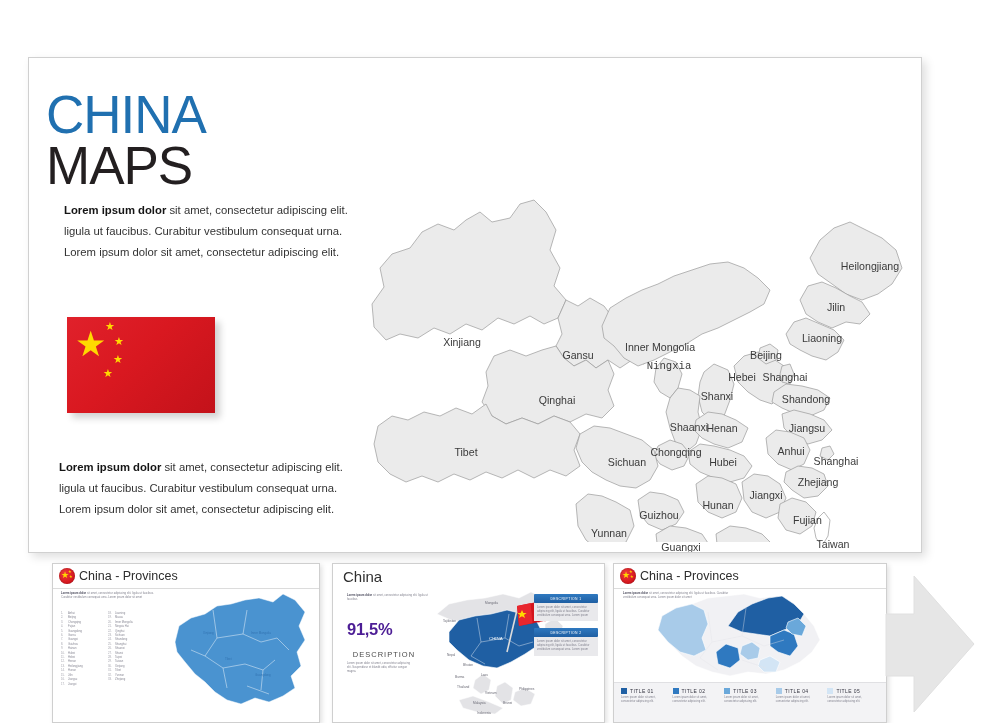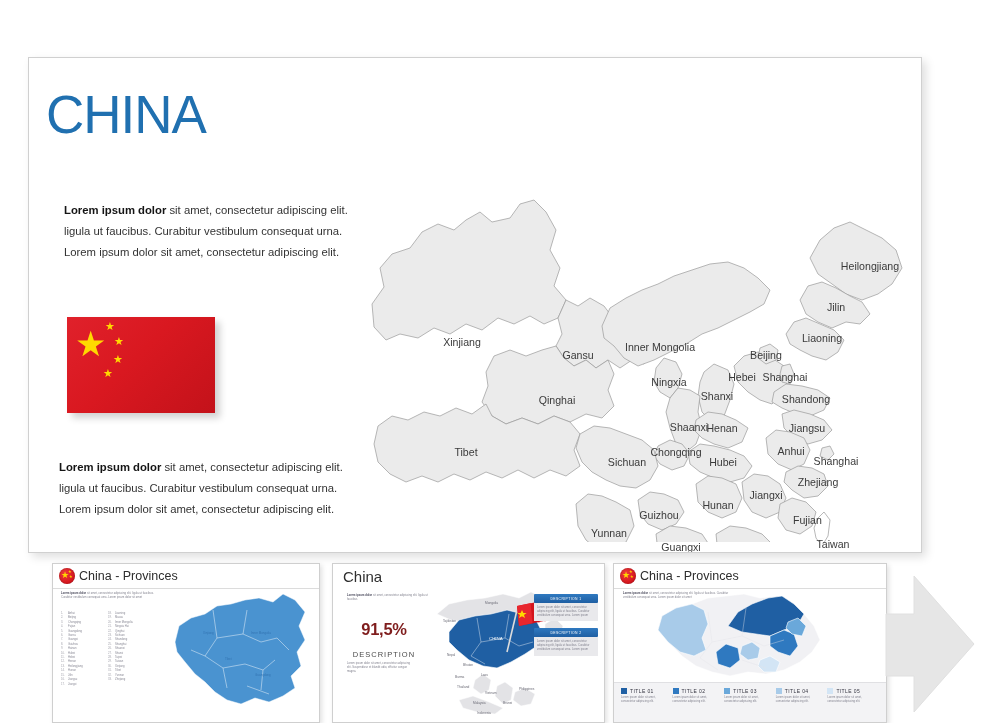--- a/index.html
+++ b/index.html
@@ -96,22 +96,22 @@
   .micro-col{width:47px;}
   .micro-li{display:flex;font-size:2.7px;line-height:4.4px;color:#8a8a96;}
   .micro-li i{width:7px;font-style:normal;color:#a0a0aa;}
 
   .t1-map{position:absolute;left:112px;top:26px;}
   .t1-list{position:absolute;left:8px;top:48px;}
   .t1-lead{position:absolute;left:8px;top:28px;width:96px;}
 
   
   .t2-pct{
-    position:absolute;left:14px;top:56px;width:74px;text-align:center;
-    font-size:16.5px;font-weight:700;color:#7f1d1d;letter-spacing:-.3px;
+    position:absolute;left:14px;top:56px;width:74px;text-align:left;
+    font-size:16.5px;font-weight:700;color:#4c1d95;letter-spacing:-.3px;
   }
   .t2-desc-h{
     position:absolute;left:14px;top:86px;width:74px;text-align:center;
     font-size:7.5px;letter-spacing:1px;color:#4a4a4a;
   }
   .t2-desc-b{position:absolute;left:14px;top:98px;width:68px;}
   .t2-lead{position:absolute;left:14px;top:30px;width:84px;}
   .t2-map{position:absolute;left:86px;top:24px;}
   .t2-panels{position:absolute;right:6px;top:30px;width:64px;}
   .pn-head{
@@ -138,20 +138,21 @@
   
   #next-arrow{position:absolute;left:884px;top:560px;}
 </style>
 </head>
 <body>
 
 <div id="main-slide">
 
   <div id="title-block">
     <div class="t-china">CHINA</div>
+    <div class="t-maps">MAPS</div>
   </div>
 
   <div class="body-copy" id="copy-top">
     <b>Lorem ipsum dolor</b><span> sit amet, consectetur adipiscing elit. ligula ut faucibus. Curabitur vestibulum consequat urna. Lorem ipsum dolor sit amet, consectetur adipiscing elit.</span>
   </div>
 
   <div id="flag-wrap">
     <div id="flag">
       <span class="star big">★</span>
       <span class="star s1">★</span>
@@ -233,21 +234,21 @@
 
         <path class="sea" d="M384 500 L394 496 L404 502 L402 514 L392 518 L382 512 Z"></path>
       </g>
     </svg>
     <div id="map-labels">
         <div class="plabel" style="left: 148px; top: 270px;">Xinjiang</div>
         <div class="plabel" style="left: 152px; top: 380px;">Tibet</div>
         <div class="plabel" style="left: 243px; top: 328px;">Qinghai</div>
         <div class="plabel" style="left: 264px; top: 283px;">Gansu</div>
         <div class="plabel" style="left: 346px; top: 275px;">Inner Mongolia</div>
-        <div class="plabel" style="left: 355px; top: 310px;">Ningxia</div>
+        <div class="plabel" style="left: 355px; top: 294px; font-family: Liberation Mono, monospace;">Ningxia</div>
         <div class="plabel" style="left: 403px; top: 324px;">Shanxi</div>
         <div class="plabel" style="left: 375px; top: 355px;">Shaanxi</div>
         <div class="plabel" style="left: 556px; top: 194px;">Heilongjiang</div>
         <div class="plabel" style="left: 522px; top: 235px;">Jilin</div>
         <div class="plabel" style="left: 508px; top: 266px;">Liaoning</div>
         <div class="plabel" style="left: 452px; top: 283px;">Beijing</div>
         <div class="plabel" style="left: 428px; top: 305px;">Hebei</div>
         <div class="plabel" style="left: 471px; top: 305px;">Shanghai</div>
         <div class="plabel" style="left: 492px; top: 327px;">Shandong</div>
         <div class="plabel" style="left: 408px; top: 356px;">Henan</div>

